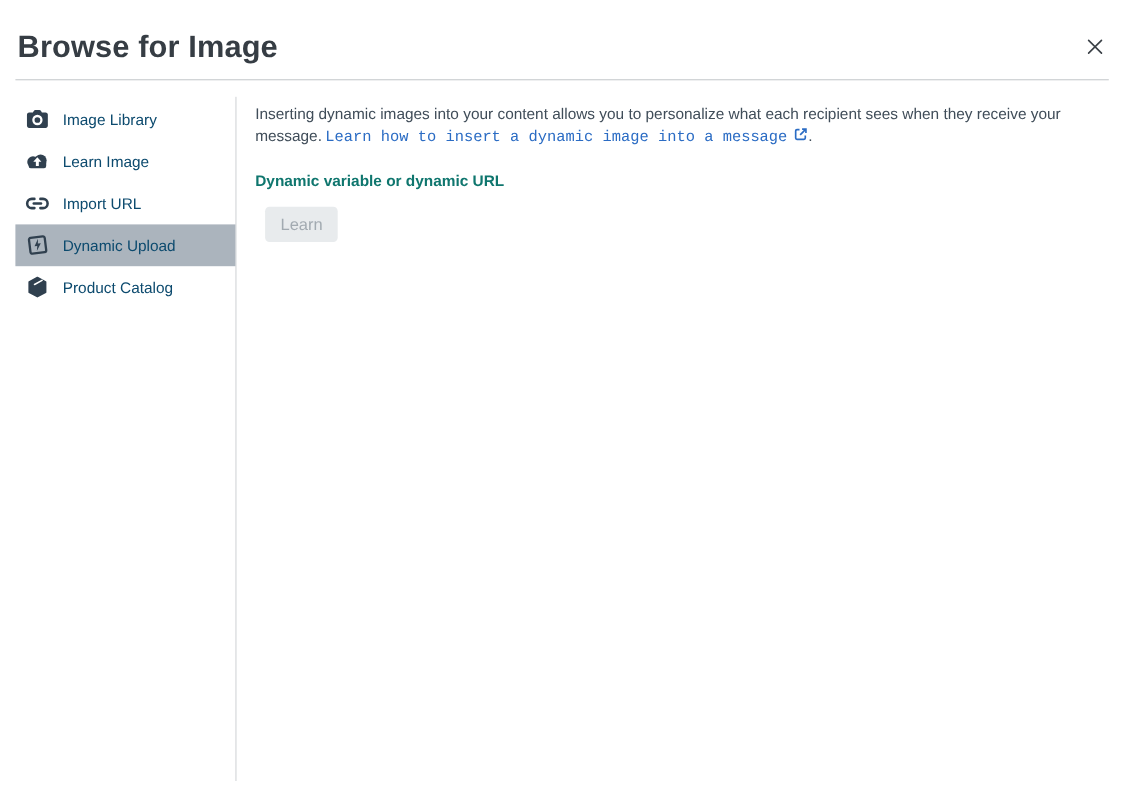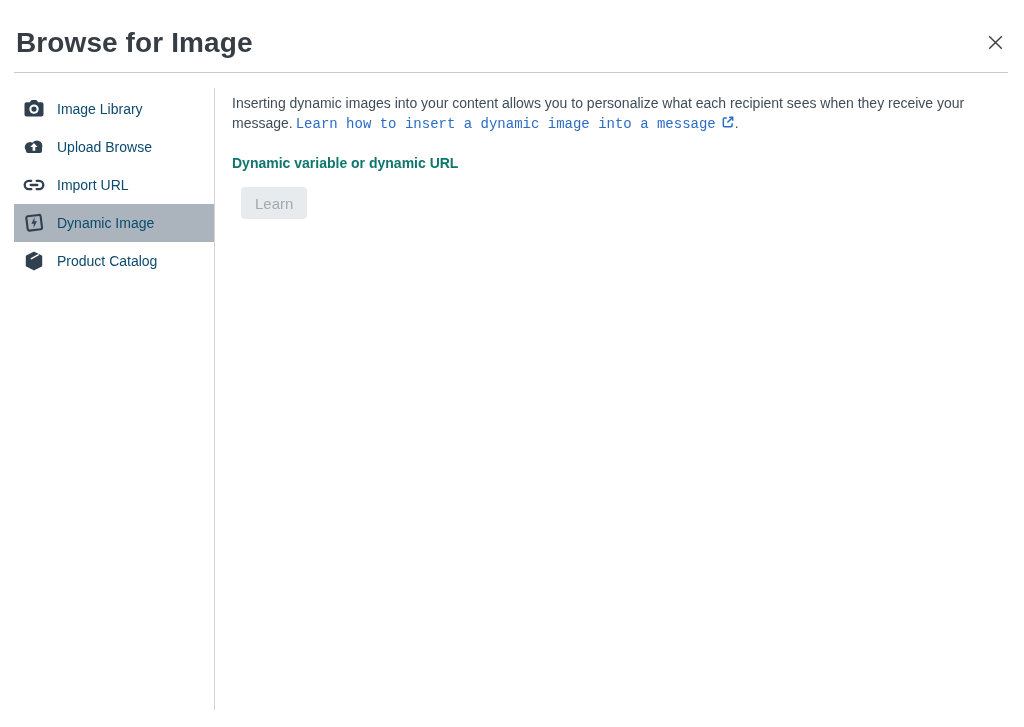--- a/index.html
+++ b/index.html
@@ -104,21 +104,21 @@
     <span class="icon">
       <svg viewBox="0 0 24 24" width="24" height="24">
         <g fill="#30404f">
           <circle cx="8" cy="12.3" r="5.2"></circle>
           <circle cx="14.9" cy="10.9" r="5.5"></circle>
           <path d="M4 12.5h16v3.4a2 2 0 0 1-2 2H6a2 2 0 0 1-2-2z"></path>
         </g>
         <path fill="#ffffff" d="M11.95 7.9l3.7 4.2h-2.35v3.7h-2.7v-3.7H8.25z"></path>
       </svg>
     </span>
-    <span>Upload Browse</span>
+    <span>Learn Image</span>
   </div>
 
   <div class="sidebar-item">
     <span class="icon">
       <svg viewBox="0 0 24 24" width="24" height="24">
         <g fill="none" stroke="#30404f" stroke-width="2.3" stroke-linecap="round">
           <path d="M9.3 7.8H6.9a4.2 4.2 0 0 0 0 8.4h2.4"></path>
           <path d="M14.7 7.8h2.4a4.2 4.2 0 0 1 0 8.4h-2.4"></path>
           <path d="M8.7 12h6.6"></path>
         </g>
@@ -129,21 +129,21 @@
 
   <div class="sidebar-item selected">
     <span class="icon">
       <svg viewBox="0 0 24 24" width="24" height="24">
         <g transform="rotate(-7 12 12)">
           <rect x="5" y="4.6" width="14.4" height="14.4" rx="1.6" fill="none" stroke="#30404f" stroke-width="2.1"></rect>
           <path fill="#30404f" d="M13.3 6.2 9.3 12.6h2.5L10.9 17l4.4-6.5h-2.7z"></path>
         </g>
       </svg>
     </span>
-    <span>Dynamic Image</span>
+    <span>Dynamic Upload</span>
   </div>
 
   <div class="sidebar-item">
     <span class="icon">
       <svg viewBox="0 0 24 24" width="24" height="24">
         <path fill="#30404f" stroke="#30404f" stroke-width="1.6" stroke-linejoin="round" d="M12 3.4l7.4 3.9v9.4L12 20.6l-7.4-3.9V7.3z"></path>
         <path d="M16.2 5.9L9.4 9.6" stroke="#ffffff" stroke-width="1.5" fill="none" stroke-linecap="round"></path>
       </svg>
     </span>
     <span>Product Catalog</span>

